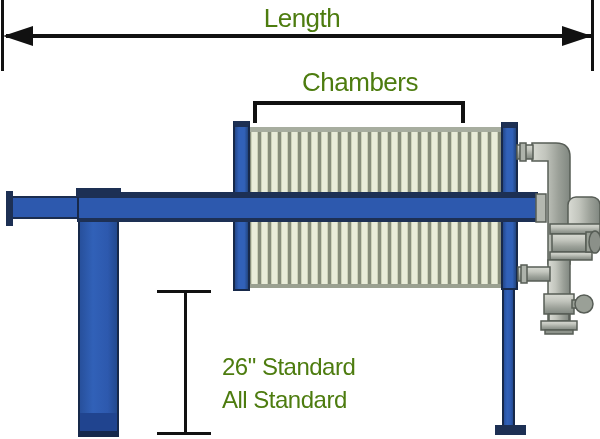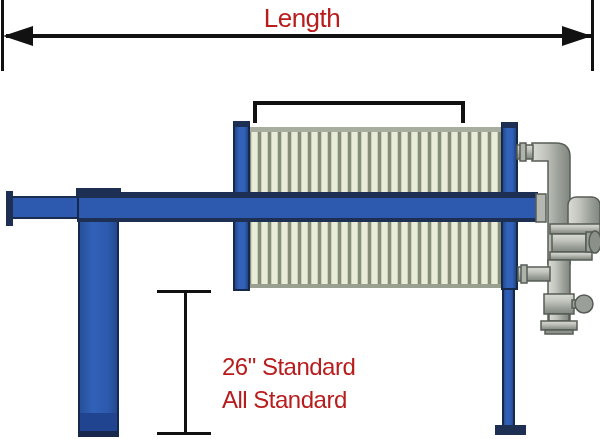--- a/index.html
+++ b/index.html
@@ -1,18 +1,18 @@
 <!DOCTYPE html>
 <html><head>
 <meta charset="utf-8">
 <style>
   html,body{margin:0;padding:0;background:#fff;}
   .stage{
     position:relative;width:600px;height:439px;background:#fff;overflow:hidden;
-    font-family:"Liberation Sans", sans-serif;color:#b91c1c;
+    font-family:"Liberation Sans", sans-serif;color:#4d7c0f;
   }
   .abs{position:absolute;}
   
   .blk{background:#111;}
   .dim-label{font-size:26px;letter-spacing:-0.5px;text-align:center;line-height:1.05;white-space:nowrap;}
   .height-label{font-size:24px;letter-spacing:-0.5px;line-height:33px;white-space:nowrap;}
   .arrowhead{width:0;height:0;border-top:10px solid transparent;border-bottom:10px solid transparent;}
   .arrowhead.left{border-right:30px solid #111;}
   .arrowhead.right{border-left:30px solid #111;}
   
@@ -93,20 +93,21 @@
     </g>
   </svg>
 
   <div class="abs blk" style="left:1px;top:0;width:3px;height:71px;"></div>
   <div class="abs blk" style="left:591px;top:0;width:3px;height:71px;"></div>
   <div class="abs blk" style="left:6px;top:34px;width:586px;height:4px;"></div>
   <div class="abs arrowhead left" style="left:3px;top:26px;"></div>
   <div class="abs arrowhead right" style="left:562px;top:26px;"></div>
   <div class="abs dim-label" style="left:202px;top:5px;width:200px;">Length</div>
 
+  <div class="abs dim-label" style="left:260px;top:69px;width:200px;">Chambers</div>
   <div class="abs blk" style="left:253px;top:101px;width:212px;height:4px;"></div>
   <div class="abs blk" style="left:253px;top:101px;width:4px;height:22px;"></div>
   <div class="abs blk" style="left:461px;top:101px;width:4px;height:22px;"></div>
 
   <div class="abs blk" style="left:157px;top:290px;width:54px;height:3px;"></div>
   <div class="abs blk" style="left:184px;top:292px;width:3px;height:142px;"></div>
   <div class="abs blk" style="left:157px;top:432px;width:54px;height:3px;"></div>
   <div class="abs height-label" style="left:222px;top:350px;width:170px;">
     <div>26" Standard</div>
     <div>All Standard</div>

